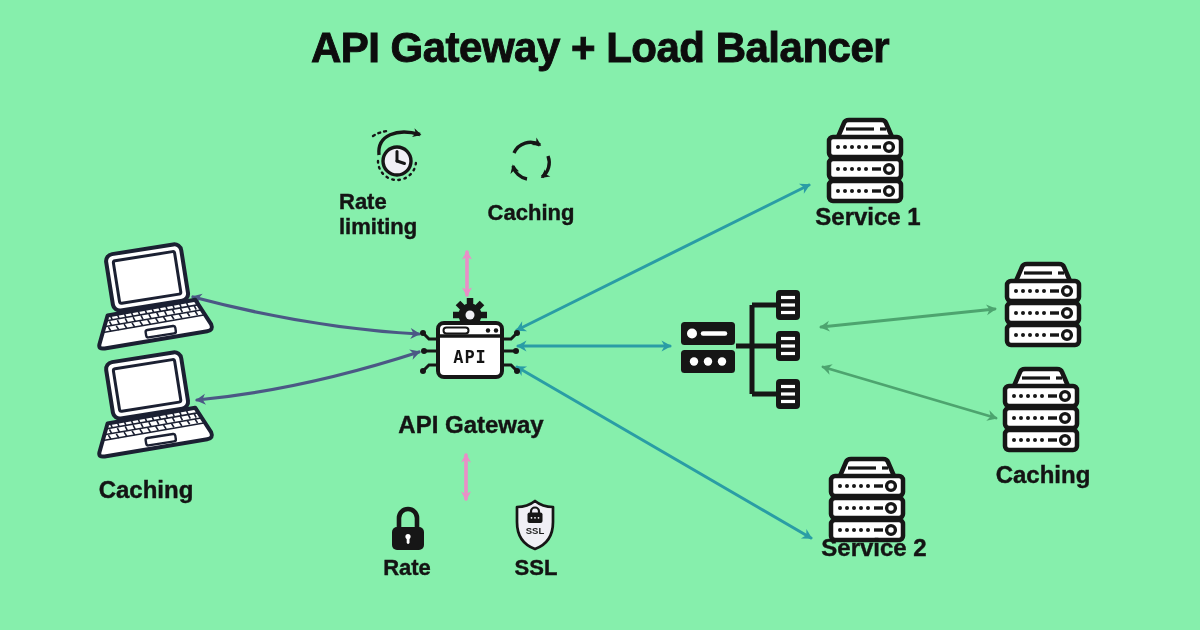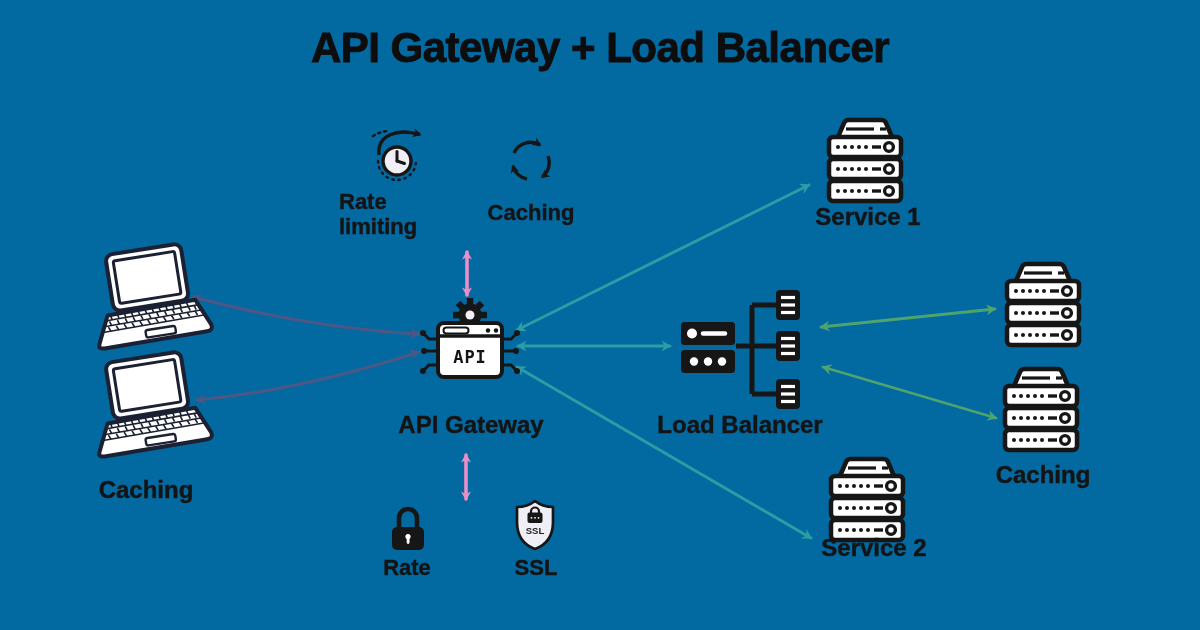--- a/index.html
+++ b/index.html
@@ -1,19 +1,19 @@
 <!DOCTYPE html>
 <html><head>
 <meta charset="utf-8">
 <style>
   html,body{margin:0;padding:0;}
   .canvas{
     position:relative;
     width:1200px;height:630px;
-    background:#0369a1;
+    background:#86efac;
     font-family:"Liberation Sans", sans-serif;
     overflow:hidden;
   }
   .title{
     position:absolute;left:600px;top:24px;
     transform:translateX(-50%);
     font-size:42px;font-weight:bold;letter-spacing:-0.5px;
     color:#0d0d0d;-webkit-text-stroke:0.9px #0d0d0d;
     white-space:nowrap;margin:0;
   }
@@ -254,21 +254,20 @@
       <rect x="17.5" y="15.5" width="15" height="10.5" rx="2" fill="#161616"></rect>
       <circle cx="21.5" cy="20.8" r="0.9" fill="#ffffff"></circle>
       <circle cx="25" cy="20.8" r="0.9" fill="#ffffff"></circle>
       <circle cx="28.5" cy="20.8" r="0.9" fill="#ffffff"></circle>
       <text class="ssl-badge-text" x="25" y="37" text-anchor="middle">SSL</text>
     </g>
   </svg>
 
   <div class="lbl node" style="left:146px;top:477px">Caching</div>
   <div class="lbl node" style="left:471px;top:412px">API Gateway</div>
-  <div class="lbl node" style="left:740px;top:412px">Load Balancer</div>
   <div class="lbl node" style="left:868px;top:204px">Service 1</div>
   <div class="lbl node" style="left:874px;top:535px">Service 2</div>
   <div class="lbl node" style="left:1043px;top:462px">Caching</div>
   <div class="lbl feature wrap" style="left:401px;top:190px">Rate limiting</div>
   <div class="lbl feature" style="left:531px;top:201px">Caching</div>
   <div class="lbl feature" style="left:407px;top:556px">Rate</div>
   <div class="lbl feature" style="left:536px;top:556px">SSL</div>
 </div>
 
 </body></html>

